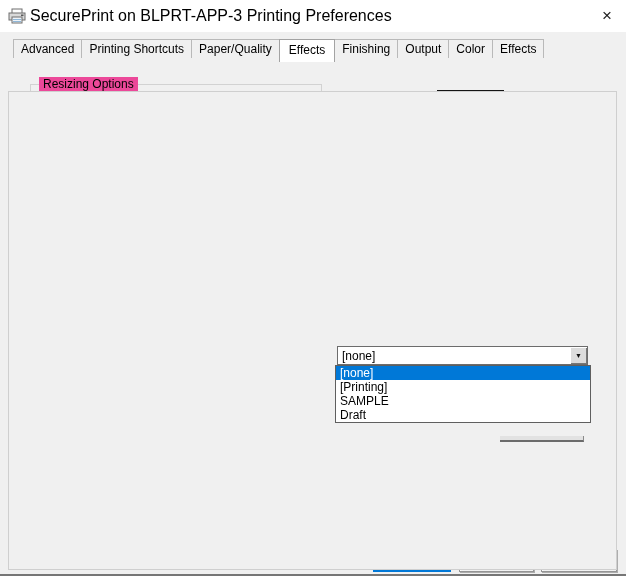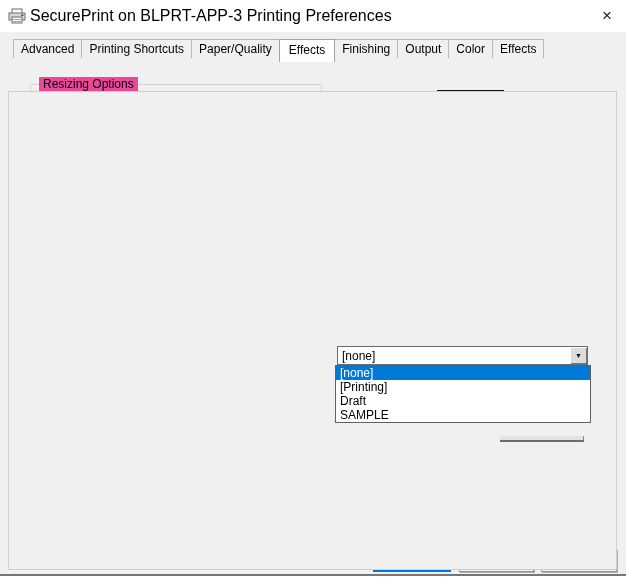--- a/index.html
+++ b/index.html
@@ -154,22 +154,22 @@
   <div class="combo enabled" style="left:337px; top:346px; width:251px; height:19px; z-index:5;">
     <div class="field">[none]</div>
     <div class="arrowbtn">▼</div>
   </div>
 
   <div class="edit-sliver"></div>
 
   <div class="droplist">
     <div class="drop-item selected">[none]</div>
     <div class="drop-item">[Printing]</div>
+    <div class="drop-item">SAMPLE</div>
     <div class="drop-item">Draft</div>
-    <div class="drop-item">SAMPLE</div>
   </div>
 
   <div class="hp-logo">
     <span>hp</span>
   </div>
 
   <div class="btn" style="left:410px; top:503px; width:103px; height:24px;">About...</div>
   <div class="btn" style="left:520px; top:503px; width:74px; height:24px;">Help</div>
 
   <div class="btn focused" style="left:373px; top:549px; width:78px; height:23px;">OK</div>

